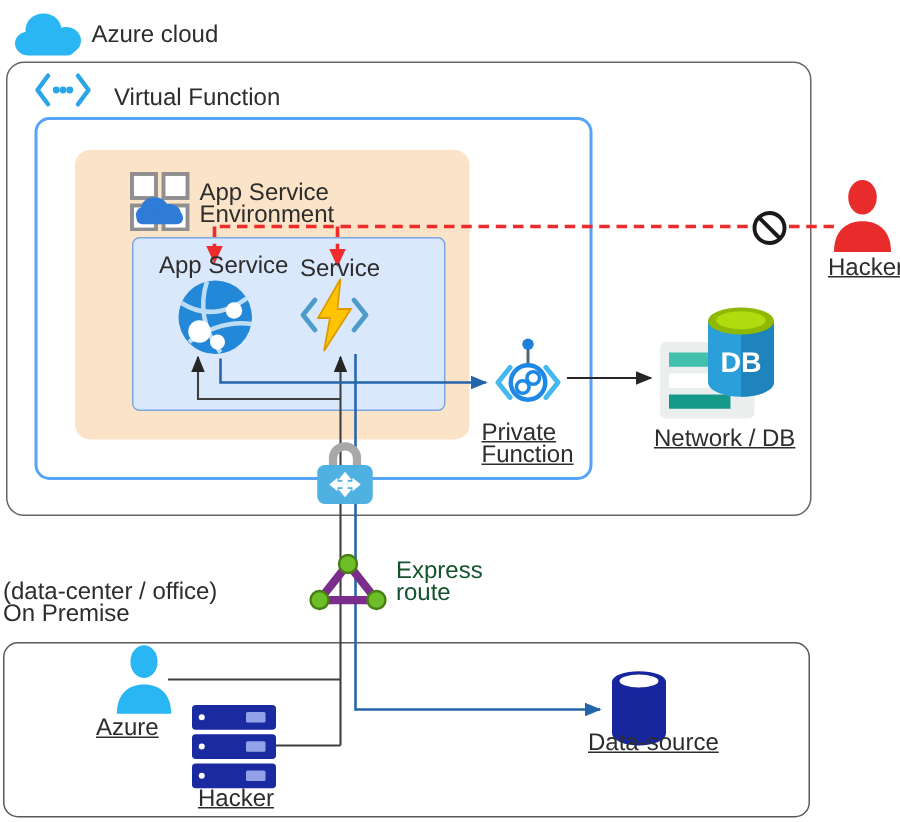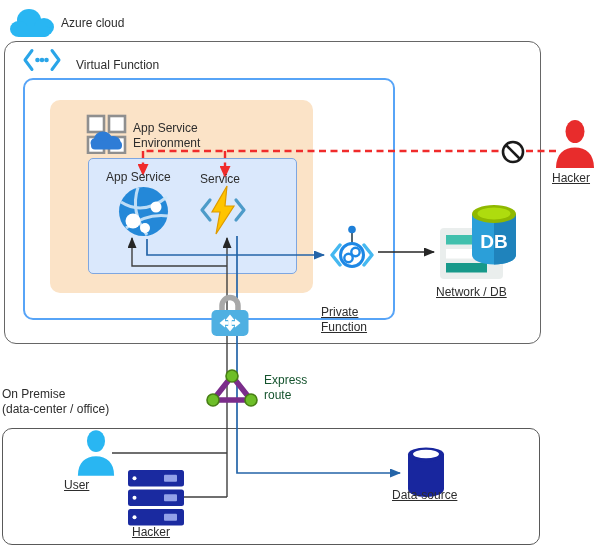--- a/index.html
+++ b/index.html
@@ -1,20 +1,20 @@
 <!DOCTYPE html>
 <html><head>
 <meta charset="utf-8">
 <style>
   html,body{margin:0;padding:0;background:#fff;}
   #stage{position:relative;width:600px;height:548px;background:#fff;overflow:hidden;
          font-family:"Liberation Sans",sans-serif;}
   .box{position:absolute;box-sizing:border-box;background:transparent;}
   .abs{position:absolute;}
-  .lbl{position:absolute;font-size:12px;line-height:15px;color:#2d2d2d;white-space:nowrap;}
+  .lbl{position:absolute;font-size:16px;line-height:15px;color:#2d2d2d;white-space:nowrap;}
   .lbl span{display:block;}
   .ctr{text-decoration:underline;}
   .gray{color:#14532d;}
   svg{display:block;}
   #connectors{position:absolute;left:0;top:0;z-index:5;pointer-events:none;}
   .icon{z-index:6;text-decoration:underline;}
   .lbl{z-index:7;}
   #outer-box{left:4px;top:41px;width:537px;height:303px;border:1.6px solid #666;border-radius:12px;z-index:1;}
   #vnet-box{left:23px;top:78px;width:372px;height:242px;border:2px solid #57a4f7;border-radius:10px;z-index:2;}
   #ase-box{left:50px;top:100px;width:263px;height:193px;background:#fbe3c7;border-radius:10px;z-index:3;}
@@ -144,21 +144,21 @@
     <svg width="48" height="54" viewBox="0 0 48 54">
       <line x1="24" y1="7" x2="24" y2="18" stroke="#546670" stroke-width="2"></line>
       <circle cx="24" cy="4.5" r="3.8" fill="#1e7fd8"></circle>
       <path d="M12,20 L4,30 L12,40" stroke="#45b8f0" stroke-width="3.4" fill="none" stroke-linecap="round" stroke-linejoin="round"></path>
       <path d="M36,20 L44,30 L36,40" stroke="#45b8f0" stroke-width="3.4" fill="none" stroke-linecap="round" stroke-linejoin="round"></path>
       <circle cx="24" cy="30" r="11.5" fill="#fff" stroke="#1e88e5" stroke-width="3"></circle>
       <circle cx="20.5" cy="33" r="4.2" fill="none" stroke="#1e88e5" stroke-width="2.4"></circle>
       <circle cx="27.5" cy="27" r="4.2" fill="none" stroke="#1e88e5" stroke-width="2.4"></circle>
     </svg>
   </div>
-  <div class="lbl ctr" style="left:321px;top:281px;width:62px;margin-top:24px;">
+  <div class="lbl ctr" style="left:321px;top:281px;width:62px;">
     <span>Private</span>
     <span>Function</span>
   </div>
 
   <div class="abs icon" style="left:439px;top:225px;">
     <svg width="72" height="56" viewBox="0 0 72 56">
       <rect x="1" y="3" width="63" height="51" rx="4" fill="#eaeeed"></rect>
       <rect x="7" y="10" width="51" height="9.5" fill="#41c0ad"></rect>
       <rect x="7" y="24" width="51" height="9.5" fill="#ffffff"></rect>
       <rect x="46" y="26" width="9" height="5.5" fill="#b9c2c0"></rect>
@@ -198,31 +198,31 @@
           <circle cx="46" cy="31" r="6"></circle>
       </g>
     </svg>
   </div>
   <div class="lbl gray" style="left:264px;top:373px;">
     <span>Express</span>
     <span>route</span>
   </div>
 
   <div class="lbl" style="left:2px;top:387px;">
+    <span>(data-center / office)</span>
     <span>On Premise</span>
-    <span>(data-center / office)</span>
   </div>
 
   <div class="abs icon" style="left:76px;top:429px;">
     <svg width="40" height="48" viewBox="0 0 42 50" fill="#29b6f2">
       <ellipse cx="21" cy="12.5" rx="9.5" ry="11.5"></ellipse>
       <path d="M2,49 C2,35 10,28.5 21,28.5 C32,28.5 40,35 40,49 Z"></path>
     </svg>
   </div>
-  <div class="lbl ctr" style="left:64px;top:478px;width:44px;">User</div>
+  <div class="lbl ctr" style="left:64px;top:478px;width:44px;">Azure</div>
 
   <div class="abs icon" style="left:128px;top:470px;">
     <svg width="56" height="56" viewBox="0 0 56 56">
       <g>
         <rect x="0" y="0" width="56" height="16.5" rx="2.5" fill="#1a2aa0"></rect>
         <circle cx="6.5" cy="8.2" r="2" fill="#fff"></circle>
           <rect x="36" y="4.7" width="13" height="7" rx="1" fill="#93a1e8"></rect>
         <rect x="0" y="19.5" width="56" height="16.5" rx="2.5" fill="#1a2aa0"></rect>
         <circle cx="6.5" cy="27.7" r="2" fill="#fff"></circle>
           <rect x="36" y="24.2" width="13" height="7" rx="1" fill="#93a1e8"></rect>

